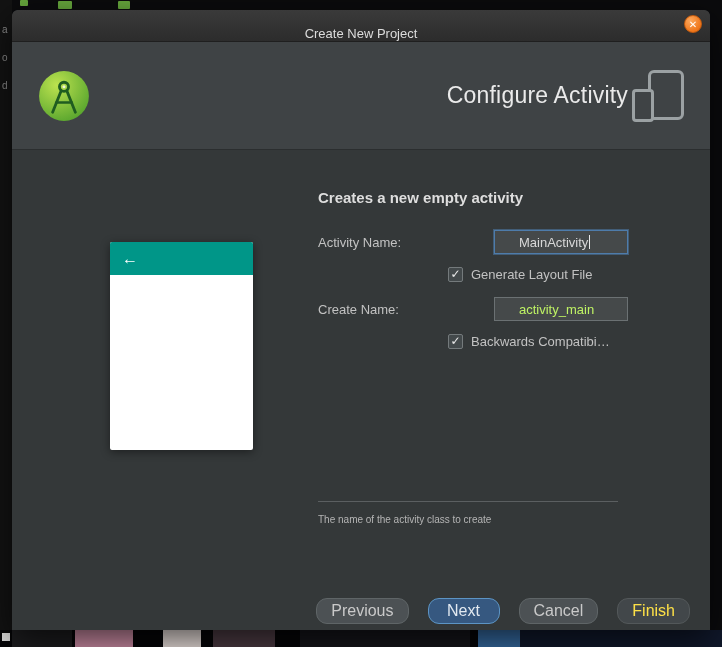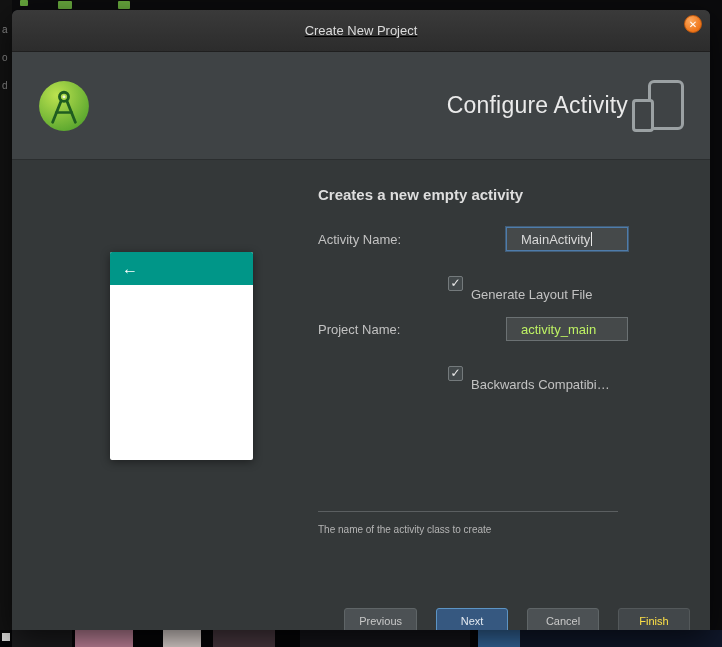--- a/index.html
+++ b/index.html
@@ -30,23 +30,23 @@
 
   
   .dialog {
     position:absolute; left:12px; top:10px; width:698px; height:620px;
     background:#343839; border-radius:6px 6px 0 0;
     box-shadow:0 10px 34px rgba(0,0,0,.65);
     z-index:2; overflow:hidden;
   }
 
   .titlebar {
-    height:42px; background:linear-gradient(#3a3a3a,#2c2c2c);
+    height:32px; background:linear-gradient(#3a3a3a,#2c2c2c);
     border-bottom:1px solid #1f1f1f; border-radius:6px 6px 0 0;
-    display:flex; align-items:center; justify-content:center; position:relative;text-decoration:underline;
+    display:flex; align-items:flex-end; justify-content:center; position:relative;
   }
   .titlebar-title { color:#dcdcdc; font-size:13px; }
   .close-btn {
     position:absolute; right:8px; top:5px; width:18px; height:18px; border-radius:50%;
     background:radial-gradient(circle at 35% 30%, #fda95e, #ef7519 72%);
     border:1px solid #c45c10;
     color:#fff; font-size:10px; font-weight:bold;
     display:flex; align-items:center; justify-content:center; cursor:pointer;
   }
 
@@ -67,53 +67,53 @@
     position:absolute; left:98px; top:92px; width:143px; height:208px;
     background:#ffffff; border-radius:2px; box-shadow:0 2px 10px rgba(0,0,0,.45);
     overflow:hidden;
   }
   .preview-appbar {
     height:33px; background:#009688; display:flex; align-items:center;
     padding-left:12px; color:#ffffff; font-size:16px; font-weight:bold;
   }
 
   
-  .form-col { position:absolute; left:306px; top:26px; width:310px; }
+  .form-col { position:absolute; left:306px; top:39px; width:310px; }
   .form-heading { color:#dedede; font-size:15px; font-weight:bold; margin-bottom:24px; }
   .form-row { display:flex; align-items:center; margin-bottom:13px;gap:46px; }
   .form-label { color:#c2c2c2; font-size:13px; width:130px; flex:0 0 auto; }
   .text-field {
     width:168px; height:24px; background:#45494a; border:1px solid #6b7173;
-    color:#d8d8d8; font-size:13px; padding:0 14px; display:flex; align-items:center;
-    white-space:nowrap; overflow:hidden;margin-left:12px;
+    color:#d8d8d8; font-size:13px; padding:0 24px; display:flex; align-items:center;
+    white-space:nowrap; overflow:hidden;
   }
   .text-field.focused { border:1px solid #4e7cab; box-shadow:0 0 0 1px rgba(78,124,171,.55); }
   .caret { display:inline-block; width:1px; height:14px; background:#e8e8e8; margin-left:1px; }
   .field-secondary { color:#bef264; }
 
   .checkbox-row { display:flex; align-items:center; margin:2px 0 15px 130px; }
   .checkbox {
     width:15px; height:15px; background:#43494b; border:1px solid #747a7c; border-radius:2px;
     color:#ececec; font-size:12px; line-height:13px; text-align:center; margin-right:8px;
     flex:0 0 auto; cursor:pointer;
   }
-  .checkbox-label { color:#c2c2c2; font-size:13px; white-space:nowrap;margin-top:23px; }
+  .checkbox-label { color:#c2c2c2; font-size:13px; white-space:nowrap; }
 
   .help-separator { position:absolute; left:306px; top:351px; width:300px; border-top:1px solid #5b5f61; }
   .help-text { position:absolute; left:306px; top:364px; color:#b5b5b5; font-size:10px; }
 
   
   .bottom-bar {
     height:46px; background:#343839;
     display:flex; align-items:center; justify-content:flex-end; gap:19px; padding-right:20px;
   }
   .btn {
     min-width:72px; height:26px; padding:0 14px;
-    background:#4c5154; border:1px solid #5f6567; border-radius:3px;
-    color:#c9c9c9; font-size:11px; font-family:inherit; cursor:pointer;
+    background:#4c5154; border:1px solid #5f6567; border-radius:11px;
+    color:#c9c9c9; font-size:16px; font-family:inherit; cursor:pointer;
   }
   .btn-next { background:#365880; border:1px solid #5c94c4; color:#e2e9f0; }
   .btn-finish { color:#fde047; border-color:#53585a; background:#42474a; }
 </style>
 </head>
 <body>
 
 <div class="edge-left">
   <span class="edge-frag-0">a</span>
   <span class="edge-frag-1">o</span>
@@ -185,21 +185,21 @@
             <span class="caret"></span>
         </div>
       </div>
 
       <div class="checkbox-row">
         <span class="checkbox">✓</span>
         <span class="checkbox-label">Generate Layout File</span>
       </div>
 
       <div class="form-row">
-        <span class="form-label">Project Name:</span>
+        <span class="form-label">Create Name:</span>
         <div class="text-field">
           <span class="field-secondary">activity_main</span>
         </div>
       </div>
 
       <div class="checkbox-row">
         <span class="checkbox">✓</span>
         <span class="checkbox-label">Backwards Compatibi…</span>
       </div>
     </div>

